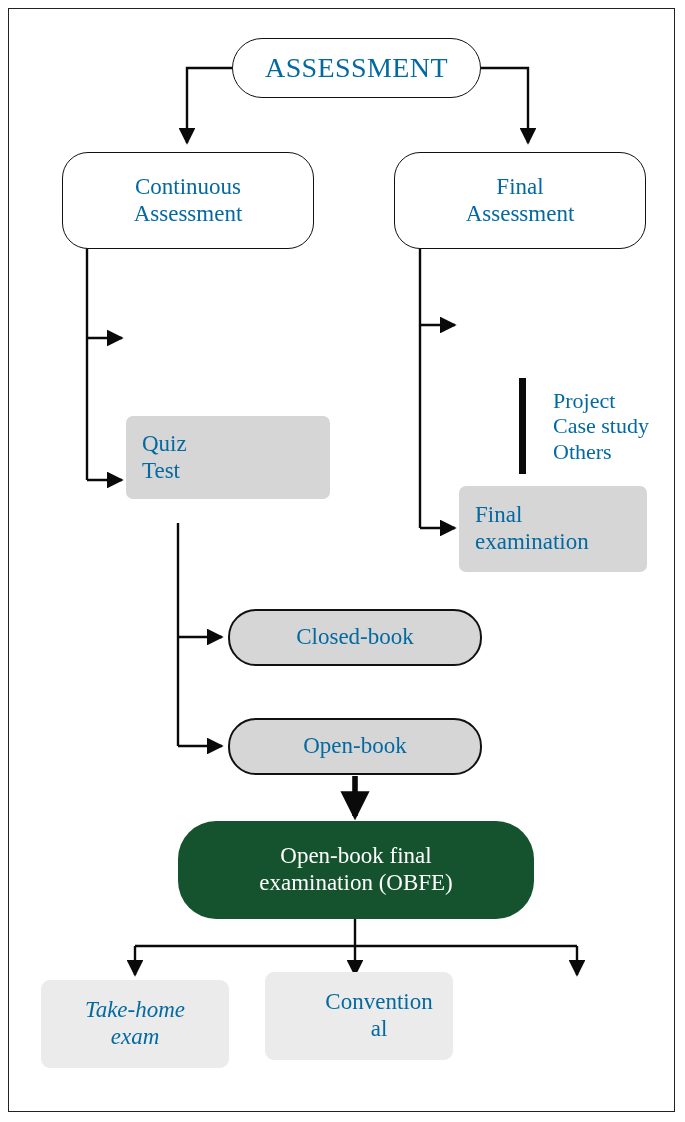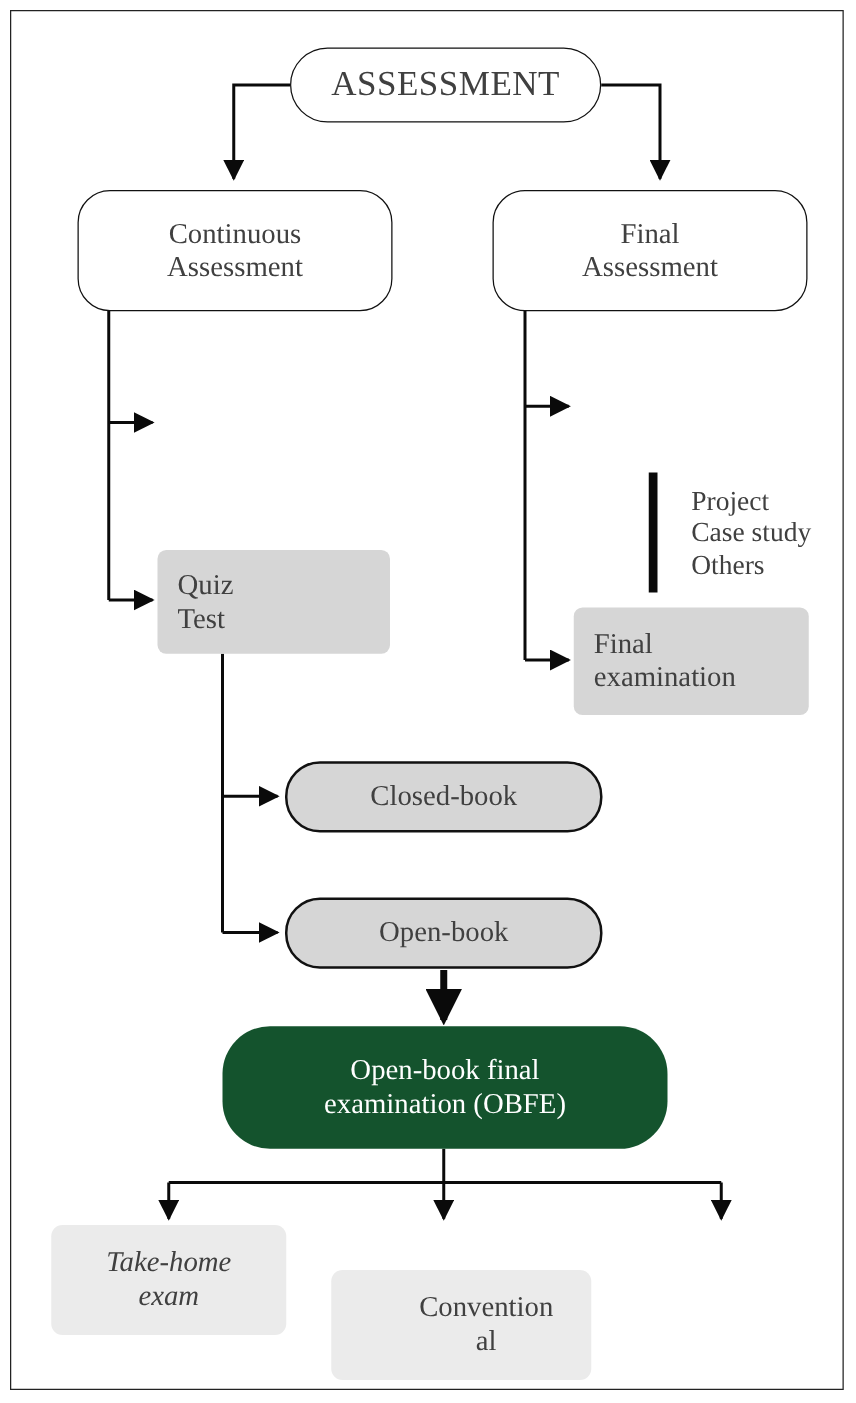--- a/index.html
+++ b/index.html
@@ -35,21 +35,21 @@
     top: 0;
     width: 685px;
     height: 1122px;
     pointer-events: none;
   }
   .node {
     position: absolute;
     box-sizing: border-box;
     display: flex;
     align-items: center;
-    color: #404040;
+    color: #0369a1;
     line-height: 1.16;
   }
   .node.center { justify-content: center; text-align: center; }
   .node.leftal  { justify-content: flex-start; text-align: left; }
 
   
   .stadium-white {
     background: #ffffff;
     border: 1.6px solid #111111;
     border-radius: 40px;
@@ -148,21 +148,21 @@
     <span style="white-space:pre-line;">Continuous
 Assessment</span>
   </div>
 
   <div class="node center round-white t-lvl2" style="left:394px; top:152px; width:252px; height:97px;">
     <span style="white-space:pre-line;">Final
 Assessment</span>
   </div>
 
 
-  <div class="node leftal gray-rect t-gray pad-l" style="left:126px; top:440px; width:186px; height:83px;">
+  <div class="node leftal gray-rect t-gray pad-l" style="left:126px; top:416px; width:204px; height:83px;">
     <span style="white-space:pre-line;">Quiz
 Test</span>
   </div>
 
 
   <div class="node leftal barlist t-bar pad-bar" style="left:519px; top:378px; width:150px; height:96px;">
     <span style="white-space:pre-line;">Project
 Case study
 Others</span>
   </div>
@@ -183,18 +183,18 @@
   <div class="node center black-round t-obfe" style="left:178px; top:821px; width:356px; height:98px;">
     <span style="white-space:pre-line;">Open-book final
 examination (OBFE)</span>
   </div>
 
   <div class="node center light-rect t-leaf" style="left:41px; top:980px; width:188px; height:88px;font-style:italic;">
     <span style="white-space:pre-line;">Take-home
 exam</span>
   </div>
 
-  <div class="node center light-rect t-leaf" style="left:265px; top:1016px; width:208px; height:88px;padding-left:40px;">
+  <div class="node center light-rect t-leaf" style="left:265px; top:972px; width:188px; height:88px;padding-left:40px;">
     <span style="white-space:pre-line;">Convention
 al</span>
   </div>
 
 </div>
 
 </body></html>

